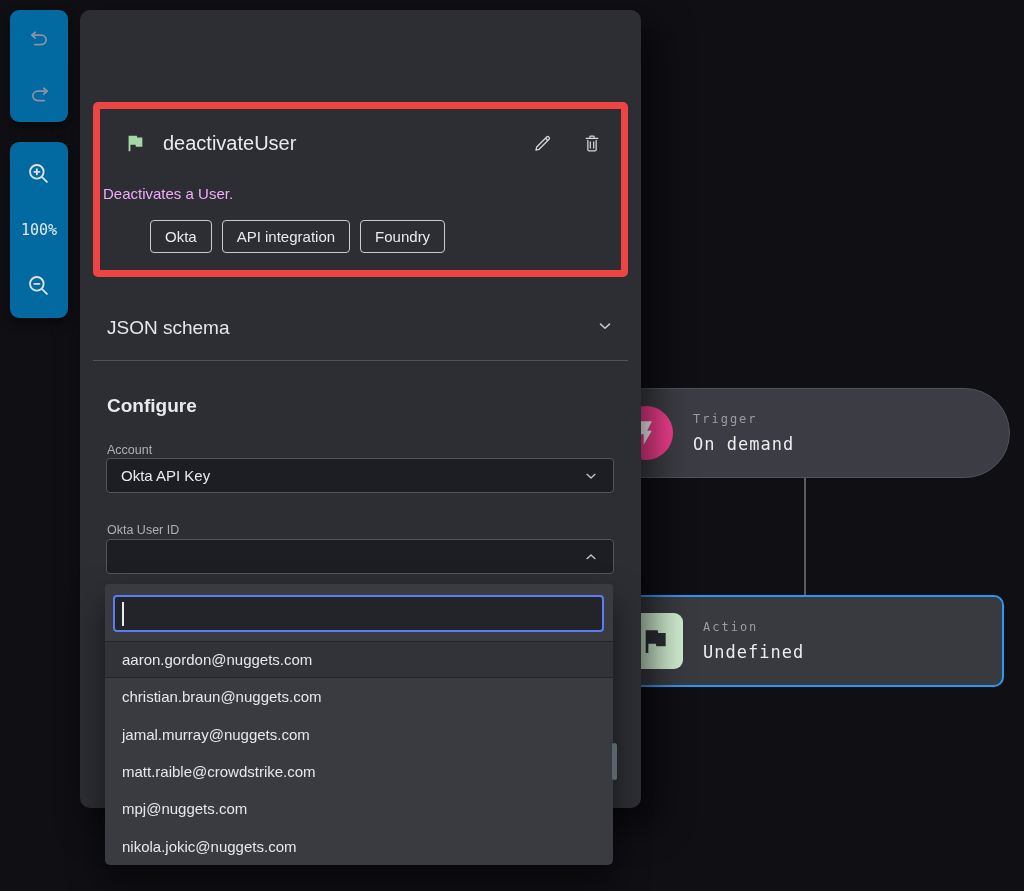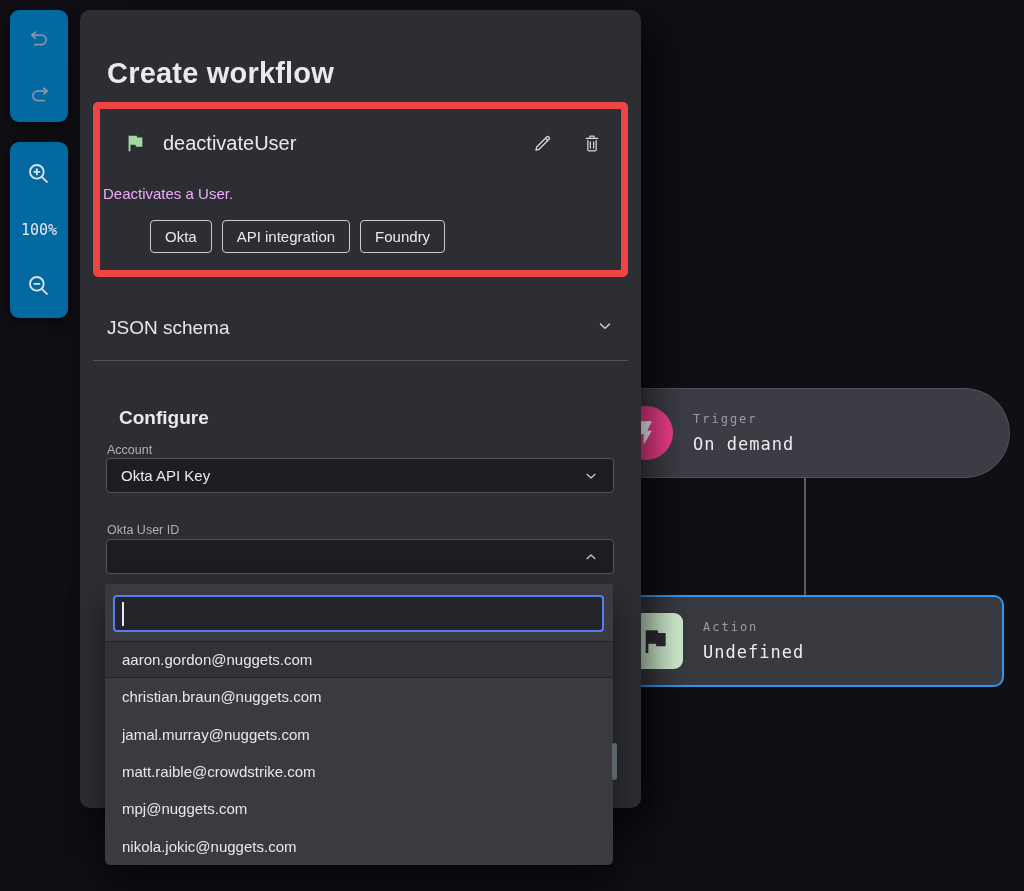--- a/index.html
+++ b/index.html
@@ -45,21 +45,21 @@
   .icon-btn.edit{margin-left:auto;}
   .icon-btn.del{margin-left:24px;}
   .card-desc{position:absolute;left:3px;top:76px;font-size:15px;color:#f0abfc;}
   .tag-list{position:absolute;left:50px;top:111px;display:flex;gap:10px;}
   .tag{height:33px;line-height:31px;padding:0 14px;border:1px solid #c9cace;border-radius:4px;
         color:#e9eaec;font-size:15px;box-sizing:border-box;cursor:pointer;}
   .json-row{position:absolute;left:27px;top:307px;width:507px;height:26px;display:flex;
         justify-content:space-between;align-items:flex-start;cursor:pointer;}
   .json-label{font-size:19px;color:#e6e7e9;}
   .divider{position:absolute;left:13px;top:350px;width:535px;height:1px;background:#515258;}
-  .configure-h{position:absolute;left:27px;top:385px;margin:12px;font-size:19px;font-weight:bold;color:#e9eaec;}
+  .configure-h{position:absolute;left:27px;top:385px;margin:0;font-size:19px;font-weight:bold;color:#e9eaec;}
   .field-label{position:absolute;left:27px;font-size:12.5px;color:#aeb0b6;}
   .field-label.l1{top:433px;}
   .field-label.l2{top:513px;}
   .select{position:absolute;left:26px;width:508px;height:35px;background:#1d1e23;
         border:1px solid #53545a;border-radius:4px;box-sizing:border-box;display:flex;
         align-items:center;padding:0 14px;cursor:pointer;}
   .select.s1{top:448px;}
   .select.s2{top:529px;}
   .select-value{font-size:15px;color:#e9eaec;}
   .select .chev{margin-left:auto;display:flex;align-items:center;}
@@ -152,21 +152,20 @@
         <svg width="26" height="26" viewBox="0 0 24 24" fill="none" stroke="#dfe1e4" stroke-width="1.7" stroke-linecap="round">
           <circle cx="10" cy="10" r="6.3"></circle>
             <line x1="14.8" y1="14.8" x2="19.3" y2="19.3"></line>
           <line x1="7.6" y1="10" x2="12.4" y2="10"></line>
         </svg>
       </span>
     </div>
   </div>
 
   <div class="panel">
-    <h1 class="panel-title">Create workflow</h1>
 
     <div class="card">
       <div class="card-header">
         <span>
           <svg width="22" height="22" viewBox="0 0 24 24">
               <path d="M14.4 6 14 4H5v17h2v-7h5.6l.4 2H20V6z" fill="#a5d7a7"></path>
             </svg>
         </span>
         <span class="card-name">deactivateUser</span>
         <span class="icon-btn edit">

